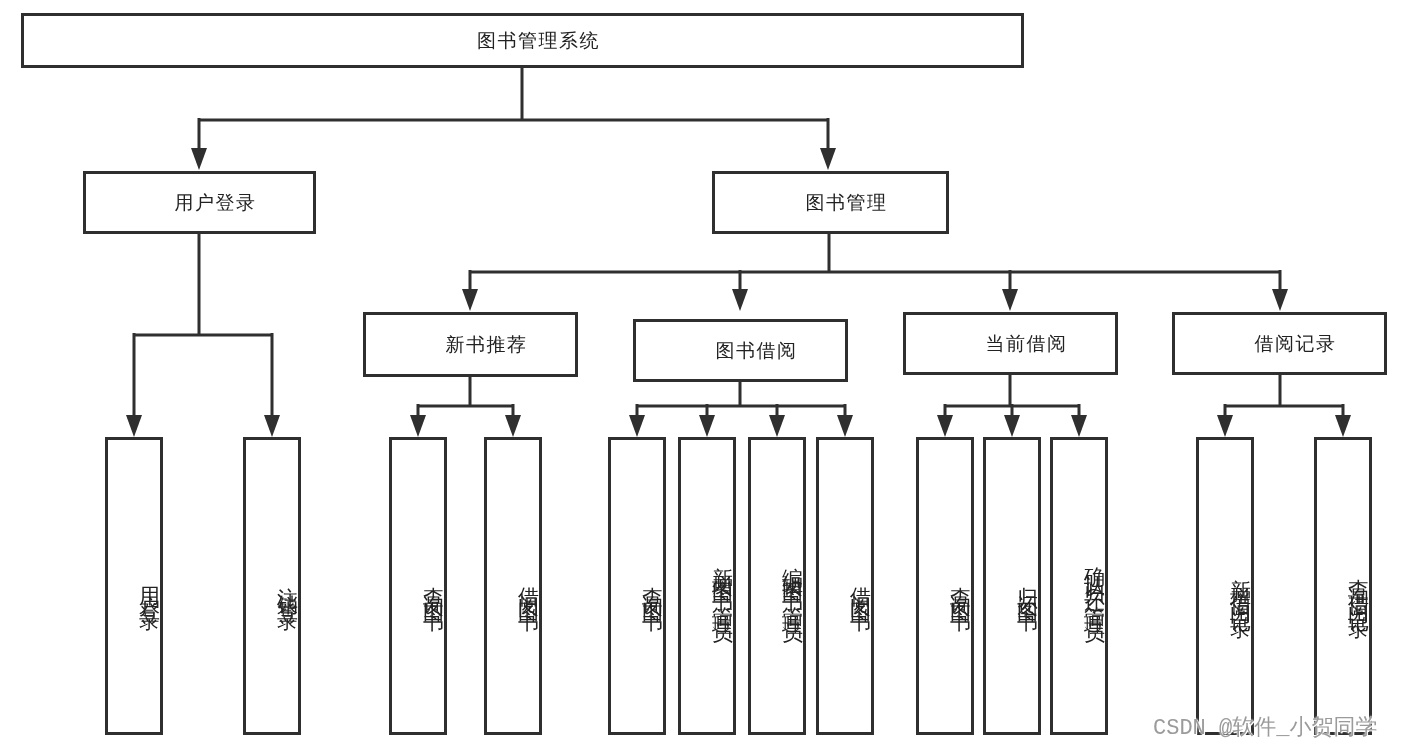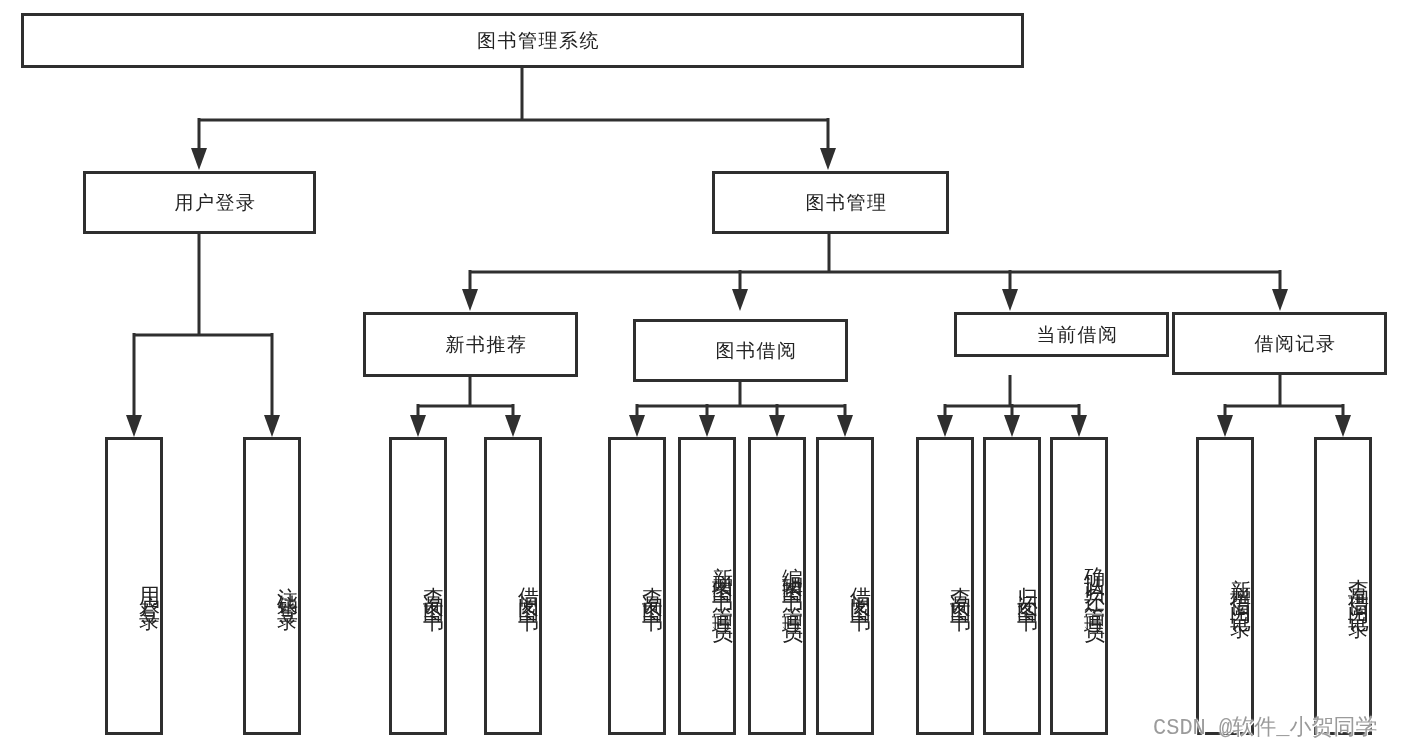--- a/index.html
+++ b/index.html
@@ -90,21 +90,21 @@
   <div class="node" style="left:712px; top:171px; width:237px; height:63px;">
     <span class="label">图书管理</span>
   </div>
 
   <div class="node" style="left:363px; top:312px; width:215px; height:65px;">
     <span class="label">新书推荐</span>
   </div>
   <div class="node" style="left:633px; top:312px; width:215px; height:63px;margin-top:7px;">
     <span class="label">图书借阅</span>
   </div>
-  <div class="node" style="left:954px; top:312px; width:215px; height:45px;">
+  <div class="node" style="left:903px; top:312px; width:215px; height:63px;">
     <span class="label">当前借阅</span>
   </div>
   <div class="node" style="left:1172px; top:312px; width:215px; height:63px;">
     <span class="label">借阅记录</span>
   </div>
 
   <div class="node leaf" style="left:105px; top:437px; width:58px; height:298px;">
     <span class="label">用户登录</span>
   </div>
   <div class="node leaf" style="left:243px; top:437px; width:58px; height:298px;">

